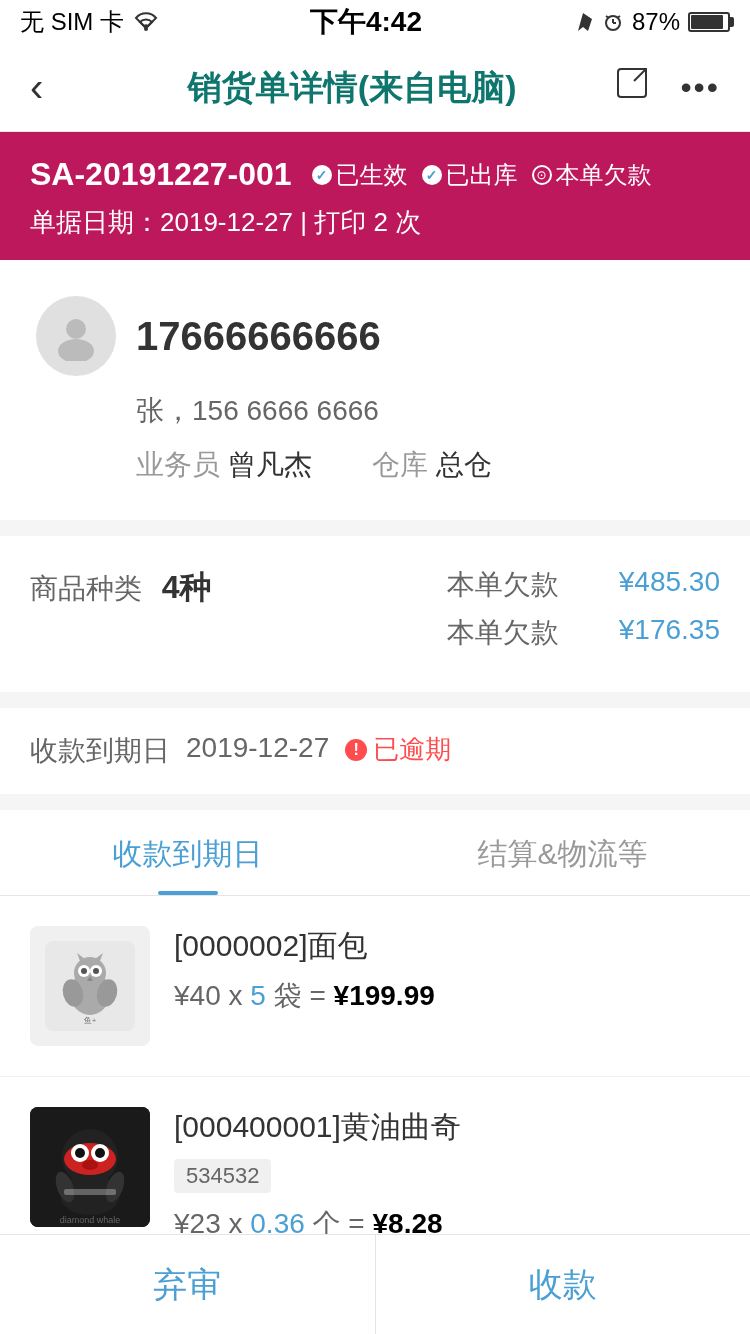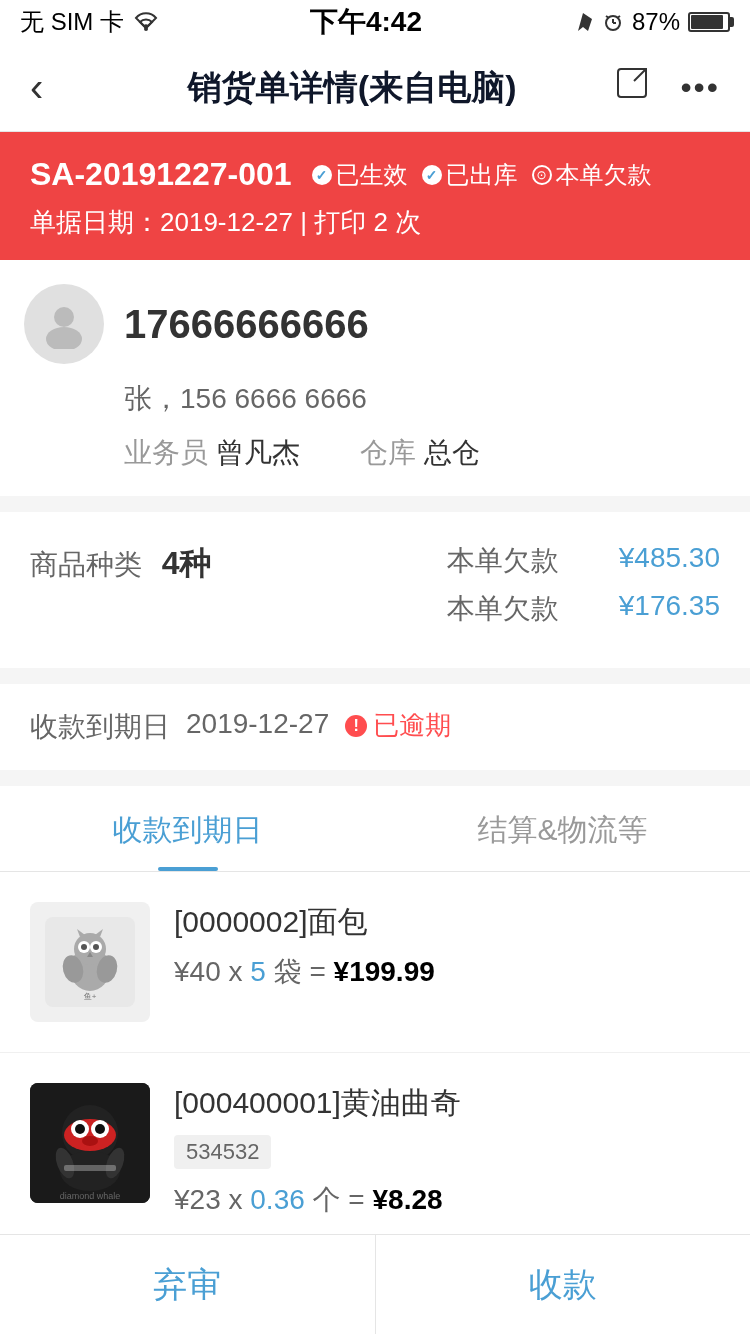--- a/index.html
+++ b/index.html
@@ -64,36 +64,36 @@
     }
     .nav-back {
       font-size: 40px;
       color: #333;
       cursor: pointer;
       width: 60px;
     }
     .nav-title {
       font-size: 34px;
       font-weight: 600;
-      color: #0f172a;
+      color: #0f766e;
     }
     .nav-actions {
       display: flex;
       align-items: center;
       gap: 30px;
     }
     .nav-action-icon {
       font-size: 36px;
       color: #333;
       cursor: pointer;
     }
 
     
     .order-header {
-      background: #ef4444;
+      background: #be185d;
       padding: 24px 30px 20px;
     }
     .order-id-row {
       display: flex;
       align-items: center;
       gap: 20px;
       margin-bottom: 12px;
     }
     .order-id {
       font-size: 32px;
@@ -134,21 +134,21 @@
       color: #fff;
     }
     .order-date {
       font-size: 26px;
       color: #fff;
     }
 
     
     .customer-section {
       background: #fff;
-      padding: 24px;
+      padding: 36px;
       margin-bottom: 16px;
     }
     .customer-row {
       display: flex;
       align-items: center;
       gap: 20px;
       margin-bottom: 16px;
     }
     .avatar {
       width: 80px; height: 80px;

